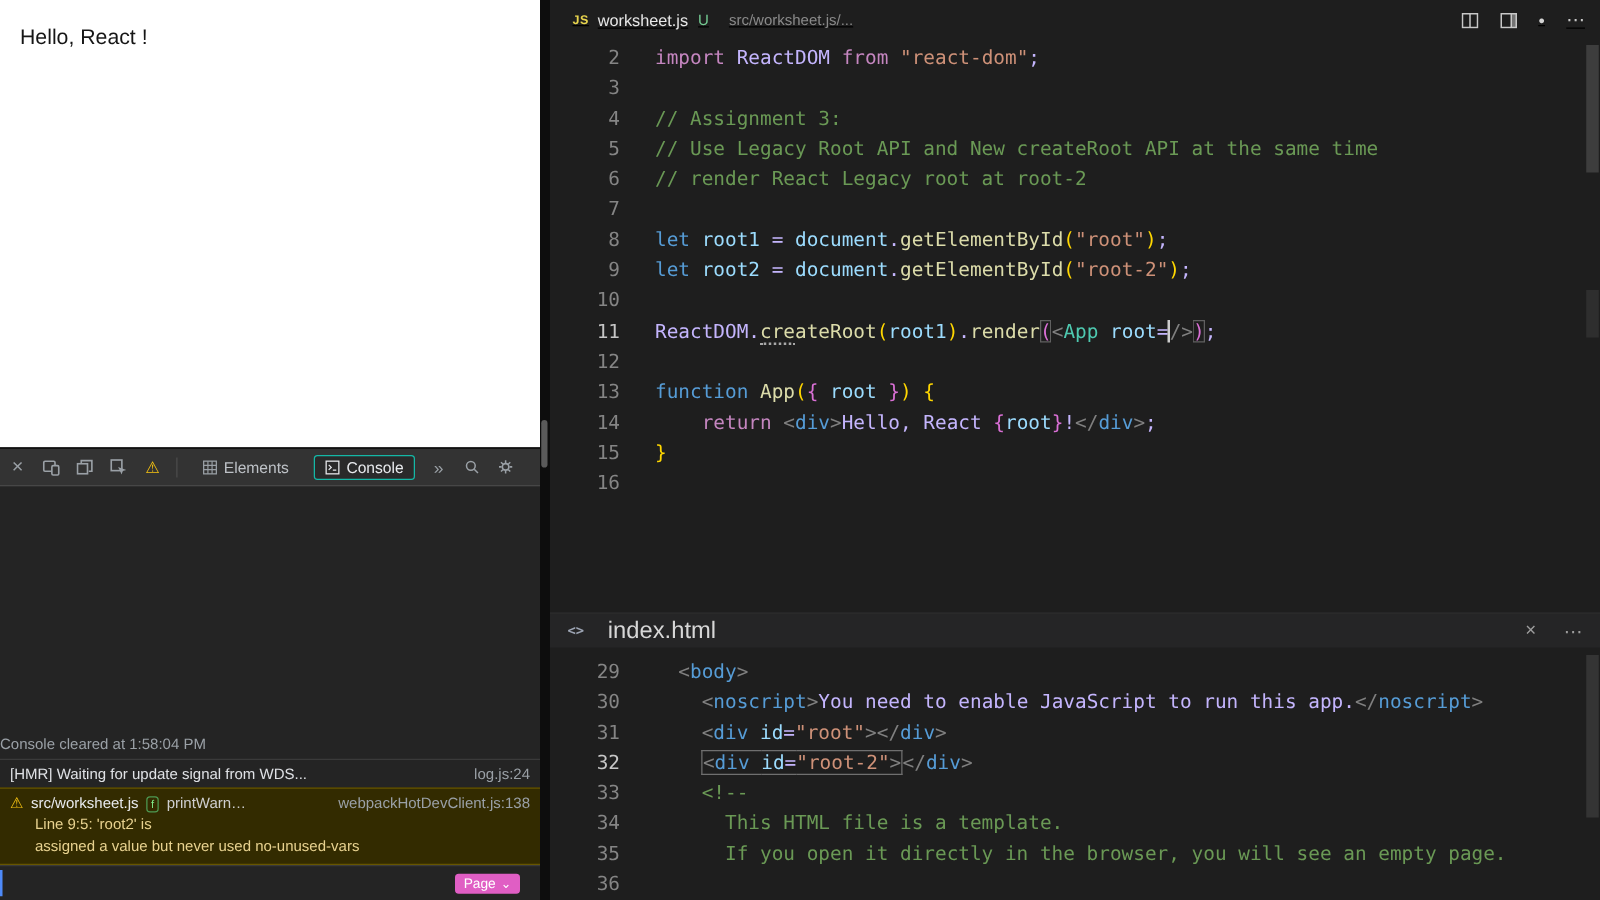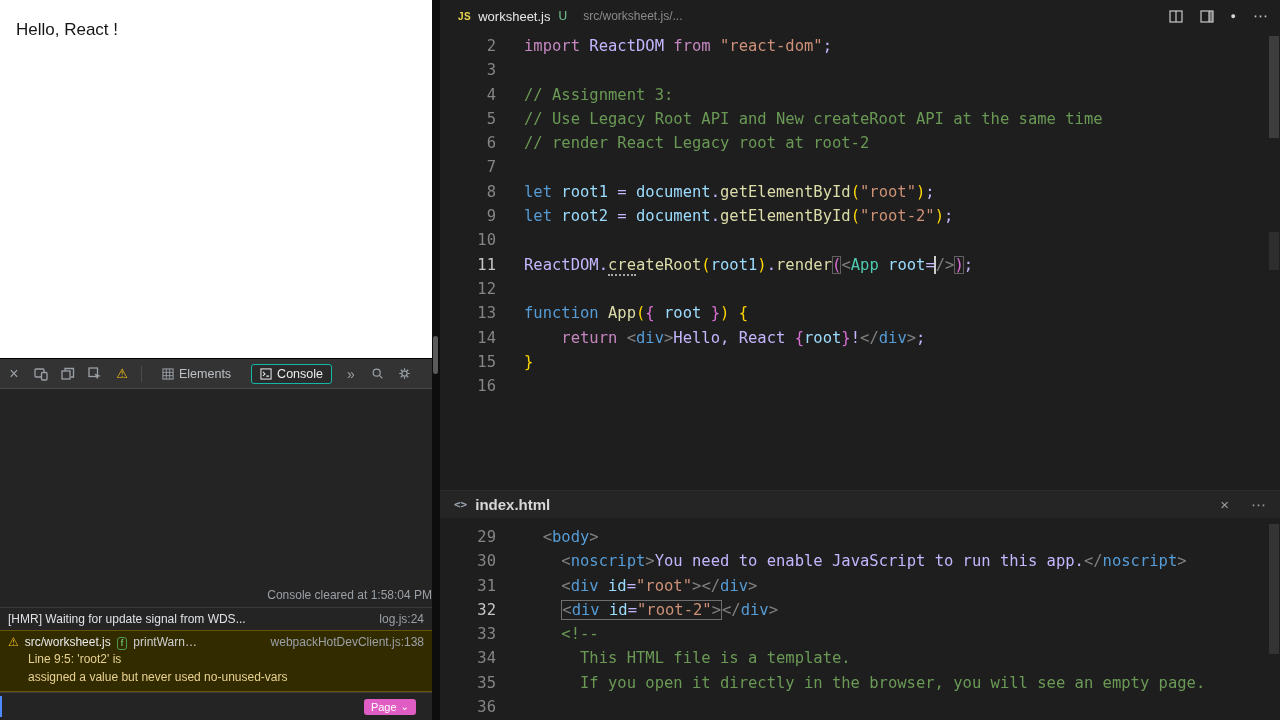--- a/index.html
+++ b/index.html
@@ -20,36 +20,36 @@
   .dt-icon{width:16px;height:16px;display:inline-flex;align-items:center;justify-content:center;color:#9aa0a6;font-size:14px;line-height:1;}
   .warn-ind{color:var(--warning-icon,#f5c211);font-size:13px;}
   .dt-sep{width:1px;height:16px;background:#4c4c4c;}
   .dt-tab{display:flex;align-items:center;gap:5px;padding:2px 8px;font-size:12.5px;color:#bdc1c6;border:1px solid transparent;}
   .dt-tab.selected{color:#e8eaed;background:#2a2a2a;border:1px solid #14b8a6;border-radius:3px;}
   .dt-filterbar{height:27px;background:#2b2b2b;border-bottom:1px solid #3a3a3a;display:flex;align-items:center;padding:0 8px;gap:14px;font-size:12px;color:#9aa0a6;flex:none;}
   .pill-all{background:var(--filter-all-bg,#d4433a);color:#fff;padding:2px 9px;border-radius:4px;font-size:12px;}
   .dt-filter-spacer{flex:1;}
   .dt-body{flex:1;display:flex;flex-direction:column;overflow:hidden;font-size:12px;}
   .dt-spacer{flex:1;}
-  .dt-cleared{text-align:right;color:#9aa0a6;padding:3px 0 5px;}
+  .dt-cleared{text-align:left;color:#9aa0a6;padding:3px 0 5px;}
   .dt-row{border-top:1px solid #3a3a3a;padding:4px 8px;display:flex;align-items:baseline;gap:6px;color:#dfe1e5;}
   .dt-source{margin-left:auto;color:#9aa0a6;}
   .dt-warning{border-top:1px solid var(--warning-border,#665500);border-bottom:1px solid var(--warning-border,#665500);background:var(--warning-bg,#332b00);padding:4px 8px;}
   .w-row1{display:flex;align-items:baseline;gap:6px;}
   .w-icon{color:var(--warning-icon,#f5c211);font-size:12px;}
   .fn-chip{border:1px solid #4e9a52;color:#7ee787;border-radius:3px;font-size:9px;padding:0 3px;line-height:11px;}
   .fn-name{color:#cfcfcf;}
   .w-detail{color:#e8d28f;padding-left:20px;line-height:1.55;}
   .dt-bottom{border-top:1px solid #3a3a3a;height:28px;display:flex;align-items:center;flex:none;position:relative;}
   .input-caret-bar{position:absolute;left:0;top:3px;bottom:3px;width:2px;background:#4e8af9;}
   .page-badge{margin-left:auto;margin-right:16px;background:var(--page-badge-bg,#e05ec4);color:#fff;font-size:11px;padding:2px 7px;border-radius:3px;display:inline-flex;gap:4px;align-items:center;}
 
   
   #editor{position:absolute;left:440px;top:0;width:840px;height:720px;background:#1e1e1e;}
-  .tabbar{height:32px;display:flex;align-items:center;padding:0 12px 0 18px;}
+  .tabbar{height:32px;display:flex;align-items:center;padding:0 12px 0 18px;text-decoration:underline;}
   .js-badge{color:var(--js-badge,#e8d44d);font-weight:bold;font-size:10px;margin-right:7px;letter-spacing:0.5px;}
   .tab-filename{color:#e7e7e7;font-size:13px;}
   .git-badge{color:var(--git-untracked,#73c991);font-size:12px;margin-left:8px;}
   .breadcrumb{color:#8a8a8a;font-size:12px;margin-left:16px;}
   .tab-actions{margin-left:auto;display:flex;gap:17px;align-items:center;color:#c8c8c8;}
   .tab-actions .dot{font-size:9px;color:#d4d4d4;}
   .tab-actions .ell{font-size:15px;}
 
   .code-area{position:absolute;left:0;right:14px;overflow:hidden;font-family:"DejaVu Sans Mono","Liberation Mono",monospace;font-size:15.5px;}
   #code-top{top:32px;height:458px;padding-top:2px;}
@@ -65,21 +65,21 @@
   .hint{border-bottom:2px dotted #a8a8a8;}
   .match{box-shadow:inset 0 0 0 1px #606060;}
   .boxed{border-top:1px solid #6f6f6f;border-bottom:1px solid #6f6f6f;}
   .box-l{border-left:1px solid #6f6f6f;}
   .box-r{border-right:1px solid #6f6f6f;}
   .caret{display:inline-block;width:2px;height:18px;background:#cccccc;vertical-align:middle;margin-left:-1px;animation:blink 1s steps(2) infinite;}
   @keyframes blink{50%{opacity:0;}}
 
   .panel-header{position:absolute;top:490px;left:0;width:100%;height:28px;background:#252526;border-top:1px solid #2d2d2d;display:flex;align-items:center;padding:0 14px;}
   .panel-icon{color:#9da5b4;font-family:"DejaVu Sans Mono",monospace;font-size:11px;font-weight:bold;}
-  .panel-title{color:#d7d7d7;font-size:15px;margin-left:8px;font-weight:bold;}
+  .panel-title{color:#d7d7d7;font-size:19px;margin-left:19px;}
   .panel-actions{margin-left:auto;display:flex;gap:22px;color:#9d9d9d;align-items:center;}
   .panel-actions .x{font-size:15px;}
   .panel-actions .ell{font-size:15px;}
 
   .sb{position:absolute;background:rgba(121,121,121,0.35);}
   #sb-top{right:1px;top:36px;width:10px;height:102px;}
   #sb-mark{right:1px;top:232px;width:10px;height:38px;background:rgba(121,121,121,0.18);}
   #sb-bottom{right:1px;top:524px;width:10px;height:130px;background:rgba(121,121,121,0.25);}
 
   svg{display:block;}

